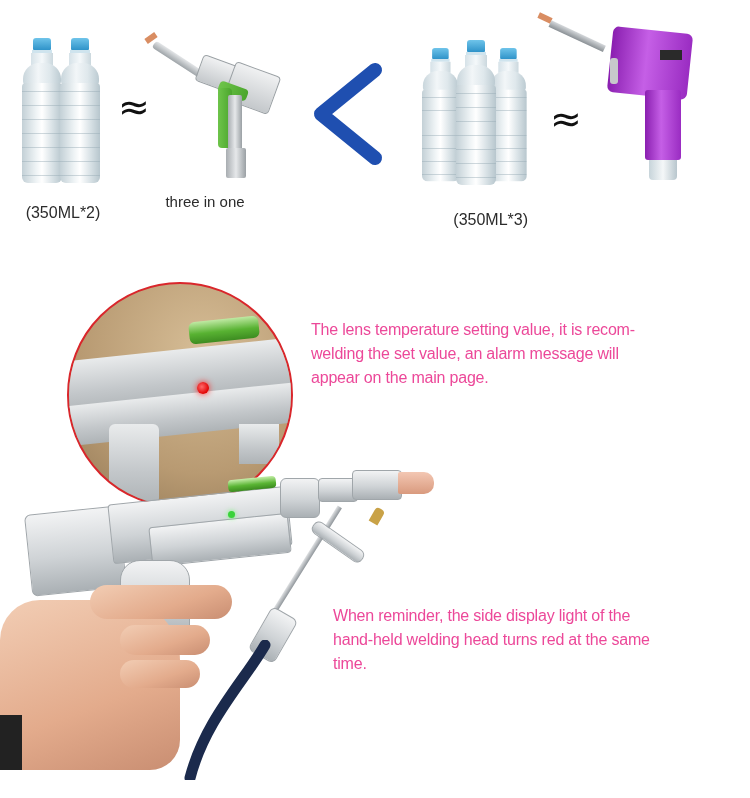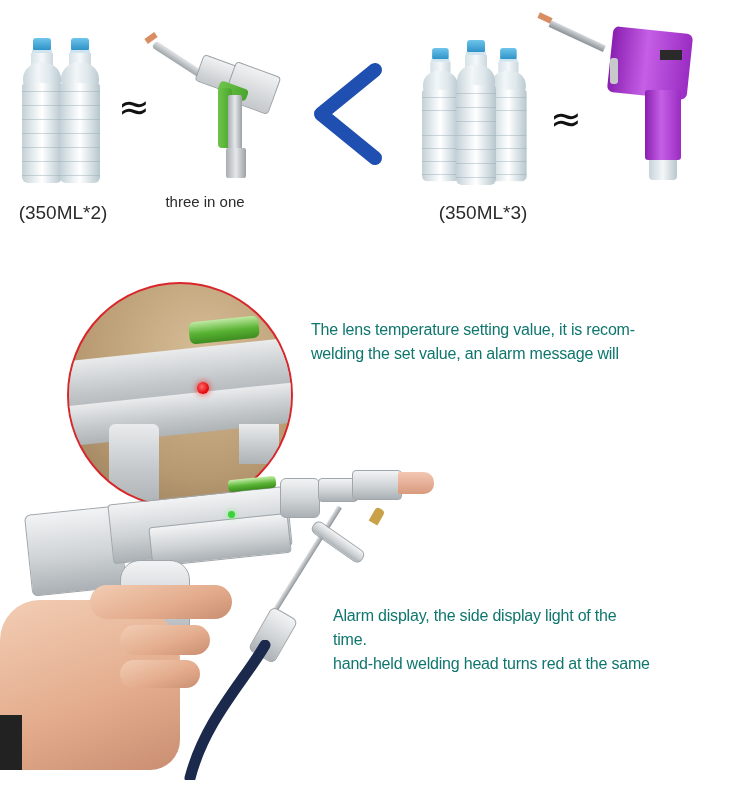--- a/index.html
+++ b/index.html
@@ -3,21 +3,21 @@
 <meta charset="utf-8">
 <style>
   * { box-sizing: border-box; margin: 0; padding: 0; }
   html, body { width: 750px; height: 798px; background: #ffffff; overflow: hidden; }
   body { position: relative; font-family: "Liberation Sans", "DejaVu Sans", sans-serif; color: #222; }
 
   .abs { position: absolute; }
 
   
   .caption { position: absolute; text-align: center; color: #2b2b2b; line-height: 20px; }
-  .caption.small { font-size: 19px; }
+  .caption.small { font-size: 16px; }
   .caption.big { font-size: 15px; }
   .approx { position: absolute; font-size: 38px; color: #111; line-height: 38px; font-family: "DejaVu Sans", sans-serif; }
 
   
   .bottle { position: absolute; width: 40px; }
   .bottle .cap { position: absolute; left: 11px; top: 0; width: 18px; height: 12px; background: linear-gradient(#6fc4ea, #2f93c9); border-radius: 3px 3px 1px 1px; }
   .bottle .ring { position: absolute; left: 10px; top: 12px; width: 20px; height: 3px; background: #cfe4ee; }
   .bottle .neck { position: absolute; left: 9px; top: 15px; width: 22px; height: 12px; background: linear-gradient(90deg,#d6e2e8,#f4f8fa,#cbd8de); }
   .bottle .shoulder { position: absolute; left: 1px; top: 25px; width: 38px; height: 22px; border-radius: 16px 16px 4px 4px; background: linear-gradient(90deg,#c9d6dc,#f2f6f8 40%,#dfe8ec 70%,#bccbd2); }
   .bottle .body { position: absolute; left: 0; top: 45px; width: 40px; height: 100px; border-radius: 4px 4px 6px 6px;
@@ -33,21 +33,21 @@
   .gun-green .gripmetal { position: absolute; background: linear-gradient(90deg,#a8adb1,#e6e8ea,#9aa0a4); border-radius: 2px; }
 
   
   .gun-purple .part { position: absolute; background: linear-gradient(90deg,#8a1fb0,#c55fe6 45%,#9a2cc2); }
   .gun-purple .body { border-radius: 6px; }
 
   
   .chev { position: absolute; }
 
   
-  .desc { position: absolute; font-size: 16px; line-height: 24px; color: #0f766e; letter-spacing: -0.2px; }
+  .desc { position: absolute; font-size: 16px; line-height: 24px; color: #ec4899; letter-spacing: -0.2px; }
 
   .zoom-circle { position: absolute; left: 67px; top: 282px; width: 226px; height: 226px; border-radius: 50%; border: 2px solid #d9262b; overflow: hidden;
     background: radial-gradient(circle at 60% 30%, #d6bd96, #b89a72 60%, #8f7654); }
   .zc-body { position: absolute; background: linear-gradient(#e9ebec,#c3c7ca 60%,#aeb3b6); }
   .zc-green { position: absolute; background: linear-gradient(#bfe9a3,#58b232 55%,#3d8c21); border-radius: 6px; }
   .zc-red { position: absolute; width: 12px; height: 12px; border-radius: 50%; background: radial-gradient(circle at 40% 40%, #ff6a6a, #e10000 70%); box-shadow: 0 0 6px #ff2020; }
 
   .main-gun .metal { position: absolute; background: linear-gradient(#f2f3f4,#cfd3d6 55%,#aab0b4); border: 1px solid #a0a6aa; }
   .main-gun .green { position: absolute; background: linear-gradient(#c6eeaa,#5ab534 55%,#3b8a1f); border-radius: 4px; }
   .main-gun .copper { position: absolute; background: linear-gradient(#f3c7b3,#d99a7e); border-radius: 2px 10px 10px 2px; }
@@ -113,21 +113,21 @@
         <div class="body"></div>
     </div>
     <div class="bottle abs" style="left:456px; top:40px;">
       <div class="cap"></div>
         <div class="ring"></div>
         <div class="neck"></div>
         <div class="shoulder"></div>
         <div class="body"></div>
     </div>
   </div>
-  <div class="caption small" style="left:438px; top:203px; width:90px;">(350ML*3)</div>
+  <div class="caption small" style="left:438px; top:210px; width:90px;text-align:right;">(350ML*3)</div>
 
   <div class="approx" style="left:550px; top:100px;">≈</div>
 
   <div class="gun-purple">
     <div class="abs" style="left:538px; top:15px; width:14px; height:6px; background:#d98d62; transform:rotate(25deg);"></div>
     <div class="abs" style="left:550px; top:20px; width:60px; height:7px; background:linear-gradient(#d5d8db,#8a9095); transform:rotate(25deg); transform-origin:left center;"></div>
     <div class="part body" style="left:610px; top:30px; width:80px; height:66px; transform:rotate(6deg);"></div>
     <div class="abs" style="left:660px; top:50px; width:22px; height:10px; background:#2a2a2a;"></div>
     <div class="part" style="left:645px; top:90px; width:36px; height:70px; border-radius:3px;"></div>
     <div class="abs" style="left:649px; top:160px; width:28px; height:20px; background:linear-gradient(90deg,#c7d4da,#f4f7f8,#b8c6cd); border-radius:0 0 4px 4px;"></div>
@@ -144,20 +144,21 @@
     <div class="zc-body" style="left:-10px; top:110px; width:250px; height:40px; transform:rotate(-6deg);"></div>
     <div class="zc-body" style="left:40px; top:140px; width:50px; height:80px; border-radius:6px;"></div>
     <div class="zc-body" style="left:170px; top:140px; width:40px; height:40px;"></div>
     <div class="zc-green" style="left:120px; top:35px; width:70px; height:22px; transform:rotate(-6deg);"></div>
     <div class="zc-red" style="left:128px; top:98px;"></div>
   </div>
 
   <div class="desc" style="left:311px; top:318px; width:430px;">
     <div>The lens temperature setting value, it is recom-</div>
     <div>welding the set value, an alarm message will</div>
+    <div>appear on the main page.</div>
   </div>
 
   <div class="main-gun">
 
     <div class="metal" style="left:28px; top:510px; width:95px; height:82px; border-radius:6px; transform:rotate(-6deg);"></div>
 
     <div class="metal" style="left:110px; top:495px; width:180px; height:60px; border-radius:4px; transform:rotate(-6deg);"></div>
     <div class="metal" style="left:150px; top:520px; width:140px; height:40px; border-radius:4px; transform:rotate(-6deg);"></div>
 
     <div class="green" style="left:228px; top:478px; width:48px; height:12px; transform:rotate(-6deg);"></div>
@@ -183,17 +184,17 @@
 
   <div>
     <div class="hand" style="left:0px; top:600px; width:180px; height:170px; border-radius:40px 60px 30px 0;"></div>
     <div class="hand" style="left:90px; top:585px; width:142px; height:34px; border-radius:18px;"></div>
     <div class="hand" style="left:120px; top:625px; width:90px; height:30px; border-radius:15px;"></div>
     <div class="hand" style="left:120px; top:660px; width:80px; height:28px; border-radius:14px;"></div>
     <div class="abs" style="left:0; top:715px; width:22px; height:55px; background:#222;"></div>
   </div>
 
   <div class="desc" style="left:333px; top:604px; width:400px;">
-    <div>Alarm display, the side display light of the</div>
+    <div>When reminder, the side display light of the</div>
+    <div>hand-held welding head turns red at the same</div>
     <div>time.</div>
-    <div>hand-held welding head turns red at the same</div>
   </div>
 </section>
 
 </body></html>

